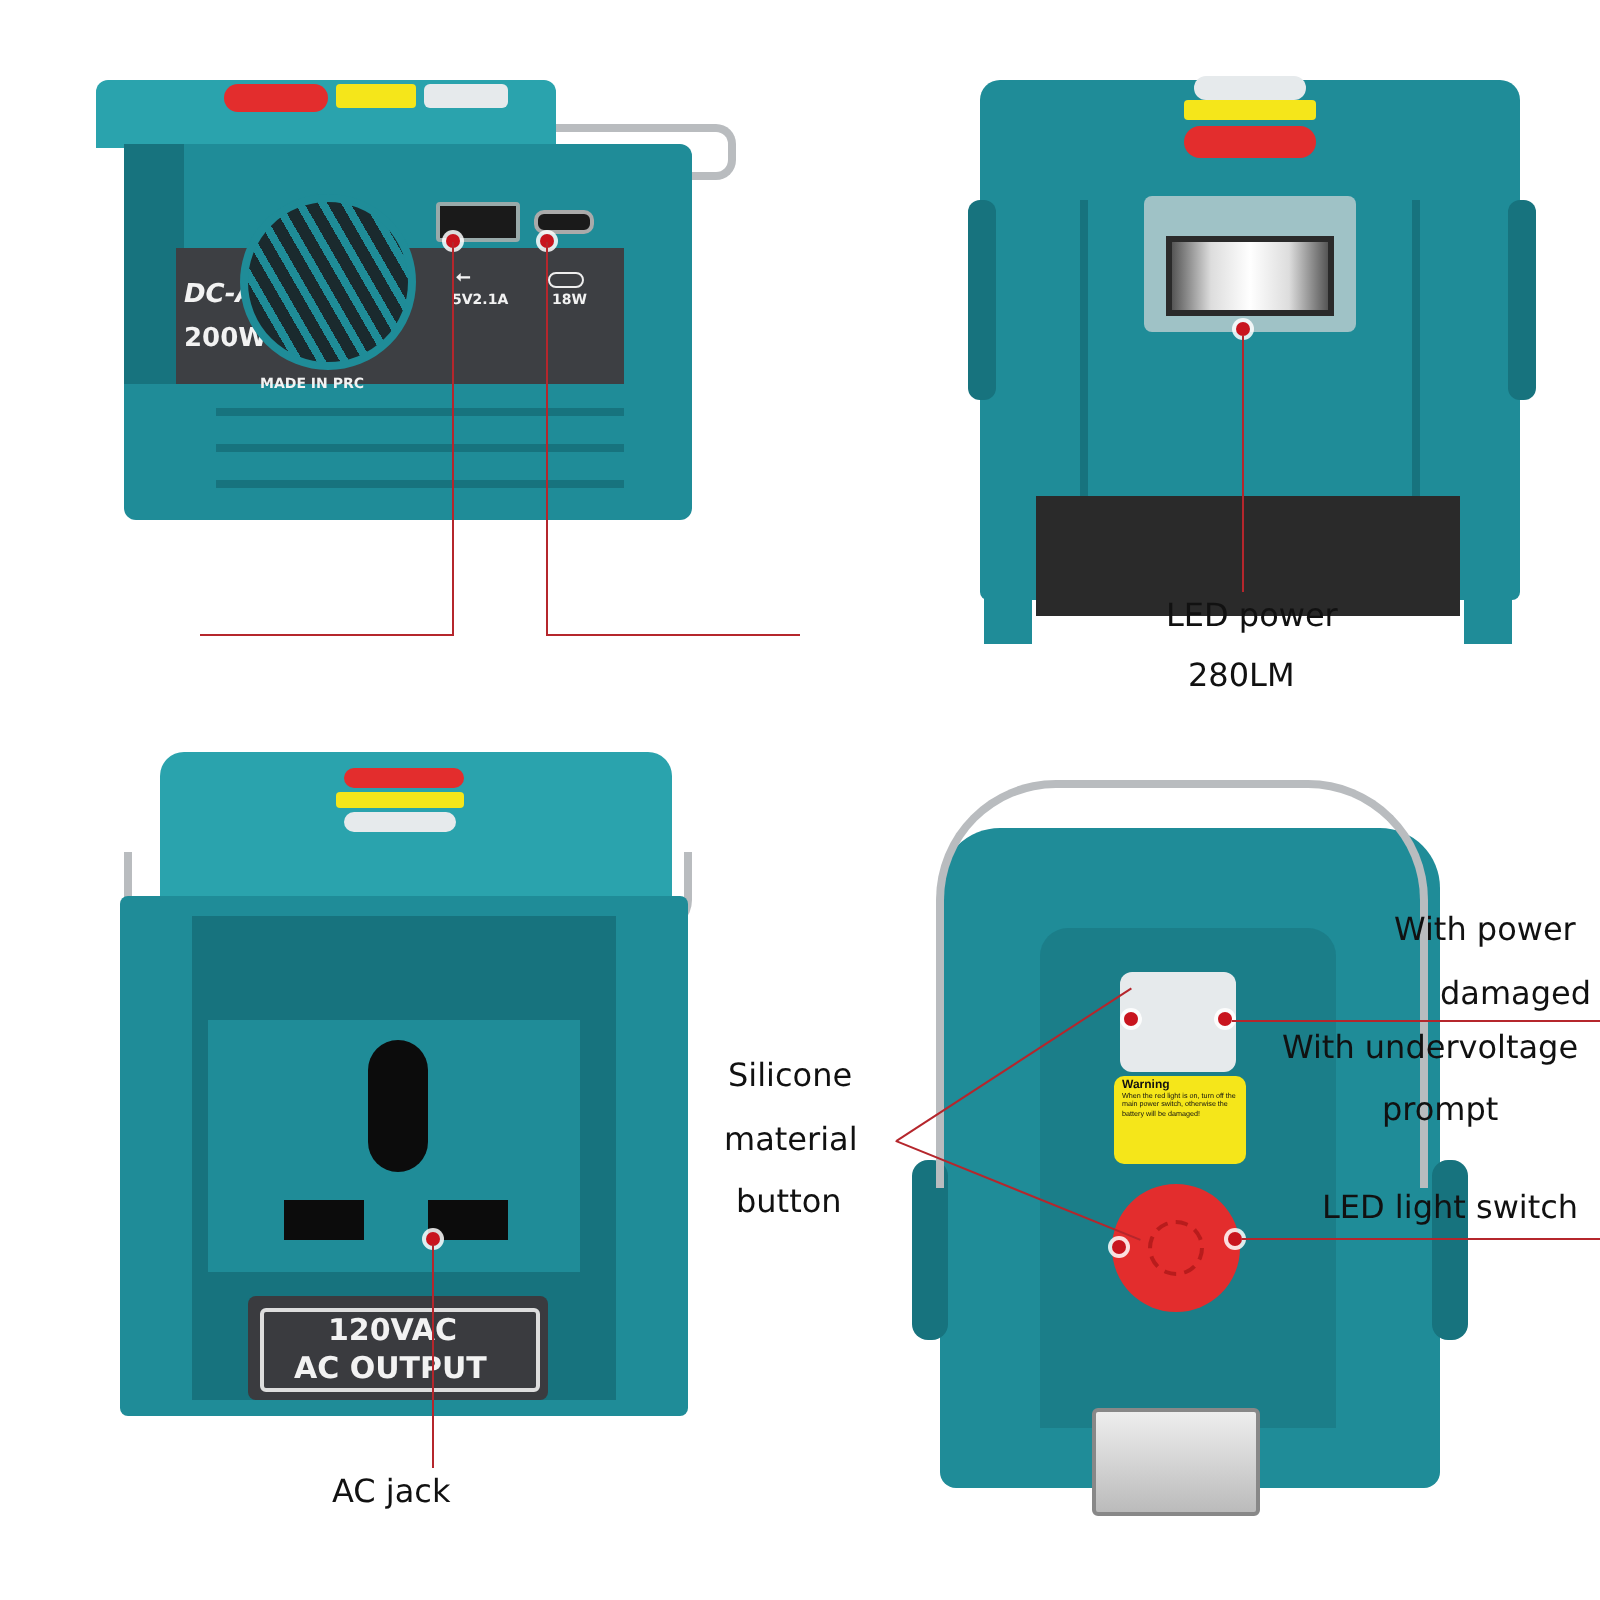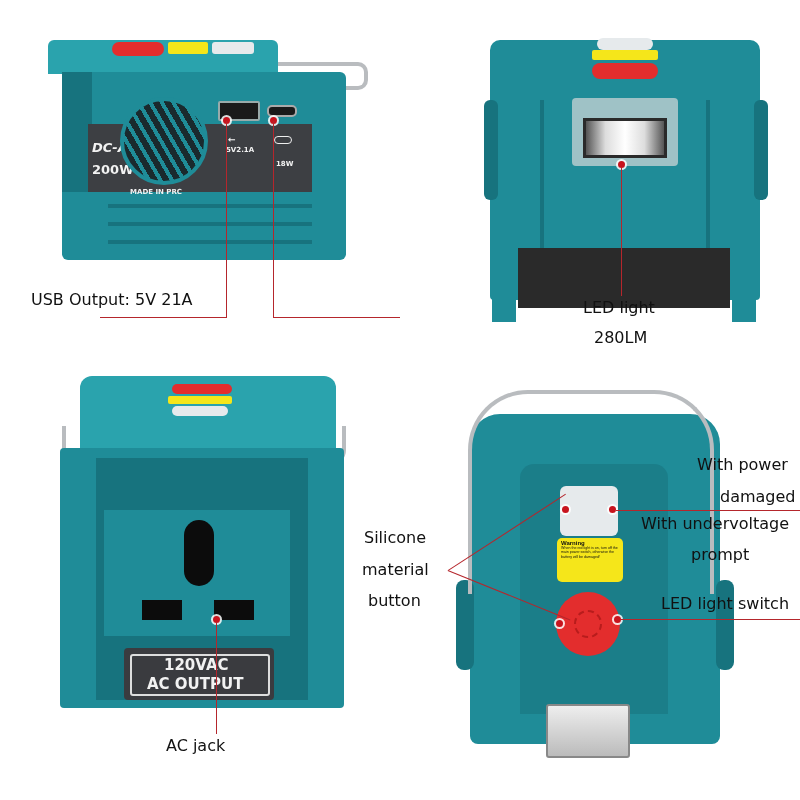--- a/index.html
+++ b/index.html
@@ -39,30 +39,29 @@
   <div class="abs vtext" style="left:92px;top:162px;font-size:13px;">200W</div>
   <div class="abs vtext" style="left:130px;top:188px;font-size:7px;">MADE IN PRC</div>
 
   <div class="abs" style="left:120px;top:97px;width:88px;height:88px;border-radius:50%;background:repeating-linear-gradient(60deg,#1f8c98 0 4px,#1a2a2e 4px 10px);border:4px solid #1f8c98;box-sizing:border-box;"></div>
 
   <div class="abs" style="left:218px;top:101px;width:38px;height:16px;background:#1a1a1a;border:2px solid #9aa;border-radius:2px;"></div>
   <div class="abs" style="left:267px;top:105px;width:26px;height:8px;background:#1a1a1a;border:2px solid #aaa;border-radius:5px;"></div>
   <div class="abs vtext" style="left:228px;top:134px;font-size:9px;">⭠</div>
   <div class="abs vtext" style="left:226px;top:146px;font-size:7px;text-align:center;">5V2.1A</div>
   <div class="abs" style="left:274px;top:136px;width:16px;height:6px;border:1.5px solid #eee;border-radius:4px;"></div>
-  <div class="abs vtext" style="left:276px;top:160px;font-size:7px;">18W</div>
+  <div class="abs vtext" style="left:276px;top:146px;font-size:7px;">18W</div>
 
   <div class="abs teal-dark" style="left:108px;top:204px;width:204px;height:4px;"></div>
   <div class="abs teal-dark" style="left:108px;top:222px;width:204px;height:4px;"></div>
   <div class="abs teal-dark" style="left:108px;top:240px;width:204px;height:4px;"></div>
 
   <div class="dot" style="left:223px;top:117px;"></div>
   <div class="line" style="left:226px;top:121px;width:1px;height:197px;"></div>
   <div class="line" style="left:100px;top:317px;width:127px;height:1px;"></div>
-  <div class="label" style="left:31px;top:290px;">USB Output: 5V 21A</div>
   <div class="dot" style="left:270px;top:117px;"></div>
   <div class="line" style="left:273px;top:121px;width:1px;height:197px;"></div>
   <div class="line" style="left:273px;top:317px;width:127px;height:1px;"></div>
 </div>
 
 <div class="abs" style="left:400px;top:0;width:400px;height:360px;">
   <div class="handle" style="left:104px;top:44px;width:240px;height:44px;border-bottom:none;"></div>
   <div class="abs teal" style="left:90px;top:40px;width:270px;height:260px;border-radius:10px 10px 4px 4px;"></div>
   <div class="abs teal-dark" style="left:84px;top:100px;width:14px;height:100px;border-radius:6px;"></div>
   <div class="abs teal-dark" style="left:354px;top:100px;width:14px;height:100px;border-radius:6px;"></div>
@@ -71,21 +70,21 @@
   <div class="abs white-btn" style="left:197px;top:38px;width:56px;height:12px;"></div>
   <div class="abs yellow" style="left:192px;top:50px;width:66px;height:10px;border-radius:2px;"></div>
   <div class="abs red-btn" style="left:192px;top:63px;width:66px;height:16px;border-radius:9px;"></div>
   <div class="abs" style="left:172px;top:98px;width:106px;height:68px;background:#9fc2c6;border-radius:4px;"></div>
   <div class="abs" style="left:183px;top:118px;width:84px;height:40px;background:linear-gradient(90deg,#555,#ddd,#fff,#ddd,#555);border:3px solid #2a2a2a;box-sizing:border-box;"></div>
   <div class="abs" style="left:118px;top:248px;width:212px;height:60px;background:#2a2a2a;"></div>
   <div class="abs teal" style="left:92px;top:252px;width:24px;height:70px;"></div>
   <div class="abs teal" style="left:332px;top:252px;width:24px;height:70px;"></div>
   <div class="dot" style="left:218px;top:161px;"></div>
   <div class="line" style="left:221px;top:168px;width:1px;height:128px;"></div>
-  <div class="label" style="left:183px;top:298px;">LED light</div>
+  <div class="label" style="left:183px;top:298px;">LED power</div>
   <div class="label" style="left:194px;top:328px;">280LM</div>
 </div>
 
 <div class="abs" style="left:0;top:360px;width:440px;height:440px;">
   <div class="abs teal-light" style="left:80px;top:16px;width:256px;height:88px;border-radius:12px 12px 0 0;"></div>
   <div class="abs red-btn" style="left:172px;top:24px;width:60px;height:10px;border-radius:6px;"></div>
   <div class="abs yellow" style="left:168px;top:36px;width:64px;height:8px;border-radius:2px;"></div>
   <div class="abs white-btn" style="left:172px;top:46px;width:56px;height:10px;"></div>
   <div class="handle" style="left:62px;top:66px;width:276px;height:36px;border-top:none;border-radius:0 0 16px 16px;"></div>
   <div class="abs teal" style="left:60px;top:88px;width:284px;height:260px;border-radius:4px;"></div>

